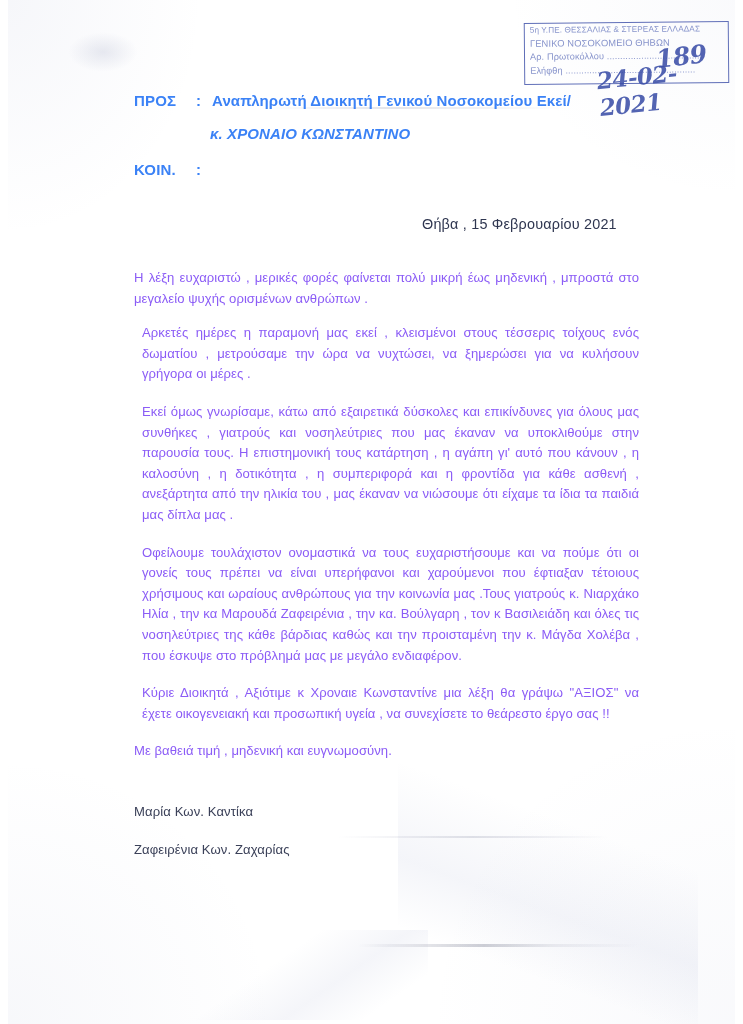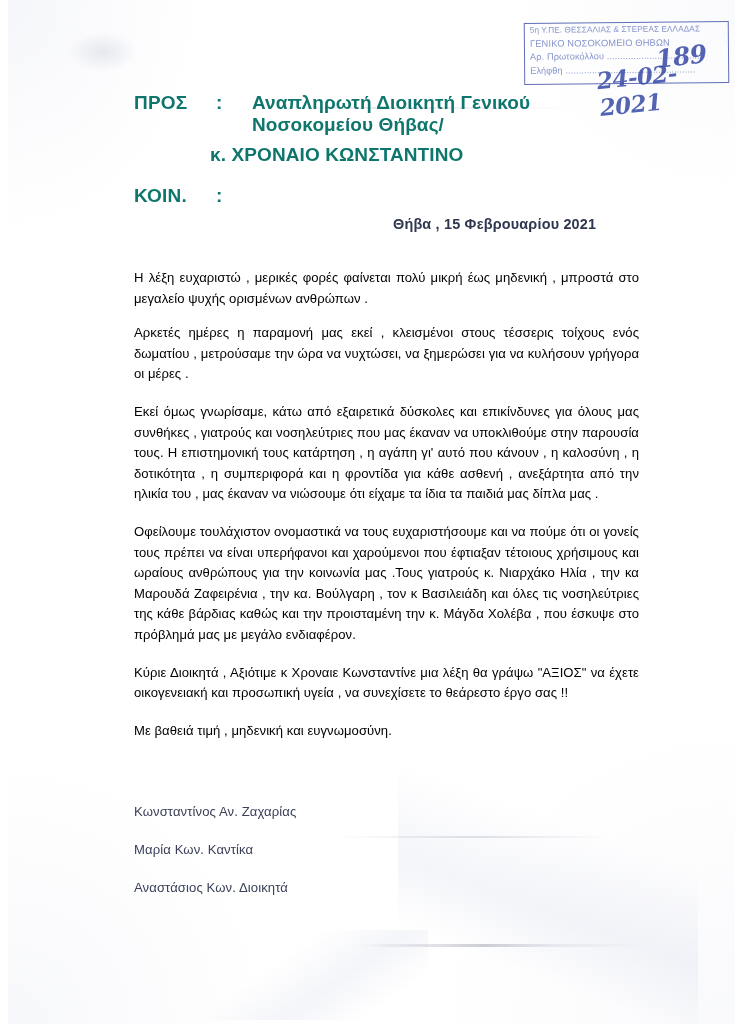--- a/index.html
+++ b/index.html
@@ -123,71 +123,71 @@
   .recipient-block {
     position: absolute;
     left: 126px;
     top: 92px;
     width: 520px;
   }
   .rec-row {
     display: flex;
     align-items: baseline;
     font-weight: 700;
-    font-size: 19px;
-    color: #0f766e;
+    font-size: 15px;
+    color: #3b82f6;
     margin-bottom: 7px;
-    gap: 20px;
   }
   .rec-label {
     width: 62px;
     flex: none;
     letter-spacing: .2px;
   }
   .rec-colon {
     width: 16px;
     flex: none;
   }
   .rec-value {
     letter-spacing: .1px;
   }
   .rec-row.indented {
     margin-left: 76px;
-    margin-top: 8px;
+    margin-top: 16px;
     margin-bottom: 19px;
+    font-style: italic;
   }
   .rec-row.koin { margin-top: 0; }
 
   
   .date-line {
     position: absolute;
-    left: 385px;
+    left: 414px;
     top: 216px;
-    font-weight: 700;
+    font-weight: 400;
     font-size: 14.4px;
     color: #2f3650;
     letter-spacing: .2px;
   }
 
   
   .body {
     position: absolute;
     left: 126px;
     top: 268px;
     width: 505px;
   }
   .para {
     font-size: 13.1px;
     line-height: 20.6px;
     text-align: justify;
     margin: 0 0 14px 0;
-    color: #000000;
+    color: #8b5cf6;
     letter-spacing: .05px;
   }
-  .para.loose { margin-bottom: 17px; }
+  .para.loose { margin-bottom: 17px; margin-left: 8px; }
 
   
   .signatures {
     position: absolute;
     left: 126px;
     top: 802px;
     width: 420px;
   }
   .sig {
     font-size: 13.1px;
@@ -219,21 +219,21 @@
     <div class="stamp-line l3">Αρ. Πρωτοκόλλου ....................................</div>
     <div class="stamp-line l4">Ελήφθη .................................................</div>
   </div>
   <div class="handwriting hw-protocol">189</div>
   <div class="handwriting hw-date">24-02-2021</div>
 
   <div class="recipient-block">
     <div class="rec-row">
       <span class="rec-label">ΠΡΟΣ</span>
       <span class="rec-colon">:</span>
-      <span class="rec-value">Αναπληρωτή Διοικητή Γενικού Νοσοκομείου Θήβας/</span>
+      <span class="rec-value">Αναπληρωτή Διοικητή Γενικού Νοσοκομείου Εκεί/</span>
     </div>
     <div class="rec-row indented">
       <span class="rec-value">κ. ΧΡΟΝΑΙΟ ΚΩΝΣΤΑΝΤΙΝΟ</span>
     </div>
     <div class="rec-row koin">
       <span class="rec-label">ΚΟΙΝ.</span>
       <span class="rec-colon">:</span>
     </div>
   </div>
 
@@ -242,18 +242,17 @@
   <div class="body">
     <p class="para">Η  λέξη ευχαριστώ , μερικές φορές φαίνεται πολύ μικρή έως μηδενική , μπροστά στο μεγαλείο ψυχής ορισμένων ανθρώπων .</p>
     <p class="para loose">Αρκετές  ημέρες η παραμονή μας εκεί , κλεισμένοι στους τέσσερις τοίχους ενός δωματίου , μετρούσαμε την ώρα να νυχτώσει, να ξημερώσει για να κυλήσουν γρήγορα οι μέρες .</p>
     <p class="para loose">Εκεί όμως γνωρίσαμε, κάτω από εξαιρετικά δύσκολες και επικίνδυνες για όλους μας συνθήκες , γιατρούς και νοσηλεύτριες που μας έκαναν να υποκλιθούμε στην παρουσία τους. Η επιστημονική  τους  κατάρτηση , η αγάπη γι' αυτό που κάνουν , η καλοσύνη , η δοτικότητα , η συμπεριφορά και η φροντίδα   για κάθε ασθενή , ανεξάρτητα από την ηλικία του , μας έκαναν να νιώσουμε ότι είχαμε τα ίδια τα παιδιά μας δίπλα μας .</p>
     <p class="para loose">Οφείλουμε τουλάχιστον ονομαστικά να τους ευχαριστήσουμε και να πούμε ότι οι γονείς τους πρέπει να είναι υπερήφανοι και χαρούμενοι  που έφτιαξαν τέτοιους χρήσιμους και ωραίους ανθρώπους για την κοινωνία μας .Τους γιατρούς   κ. Νιαρχάκο  Ηλία , την κα  Μαρουδά Ζαφειρένια  , την κα. Βούλγαρη , τον κ Βασιλειάδη και όλες τις νοσηλεύτριες της κάθε βάρδιας καθώς και την προισταμένη την κ. Μάγδα Χολέβα , που έσκυψε στο πρόβλημά μας με μεγάλο ενδιαφέρον.</p>
     <p class="para loose">Κύριε Διοικητά , Αξιότιμε κ Χροναιε Κωνσταντίνε μια λέξη θα γράψω  "ΑΞΙΟΣ" να έχετε οικογενειακή και προσωπική υγεία , να συνεχίσετε το θεάρεστο έργο σας !!</p>
     <p class="para">Με  βαθειά τιμή , μηδενική και ευγνωμοσύνη.</p>
   </div>
 
   <div class="signatures">
-    <div class="sig">Κωνσταντίνος  Αν. Ζαχαρίας</div>
     <div class="sig">Μαρία  Κων. Καντίκα</div>
-    <div class="sig">Αναστάσιος Κων. Διοικητά</div>
+    <div class="sig">Ζαφειρένια Κων. Ζαχαρίας</div>
   </div>
 
 </div>
 
 </body></html>

